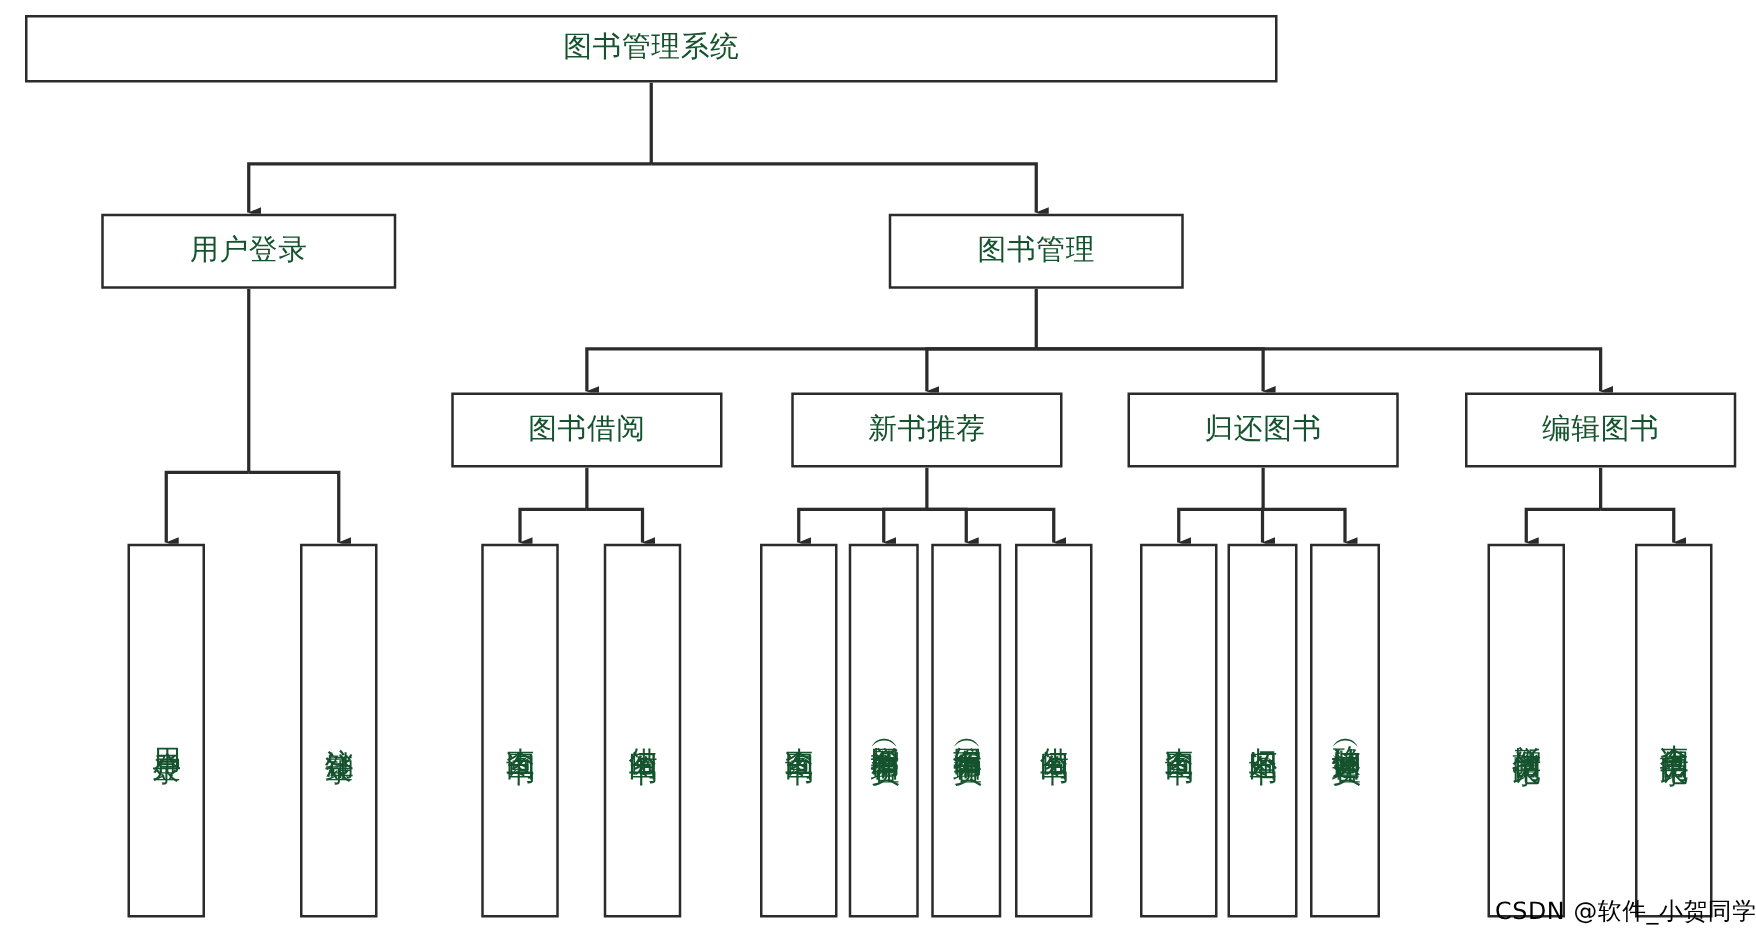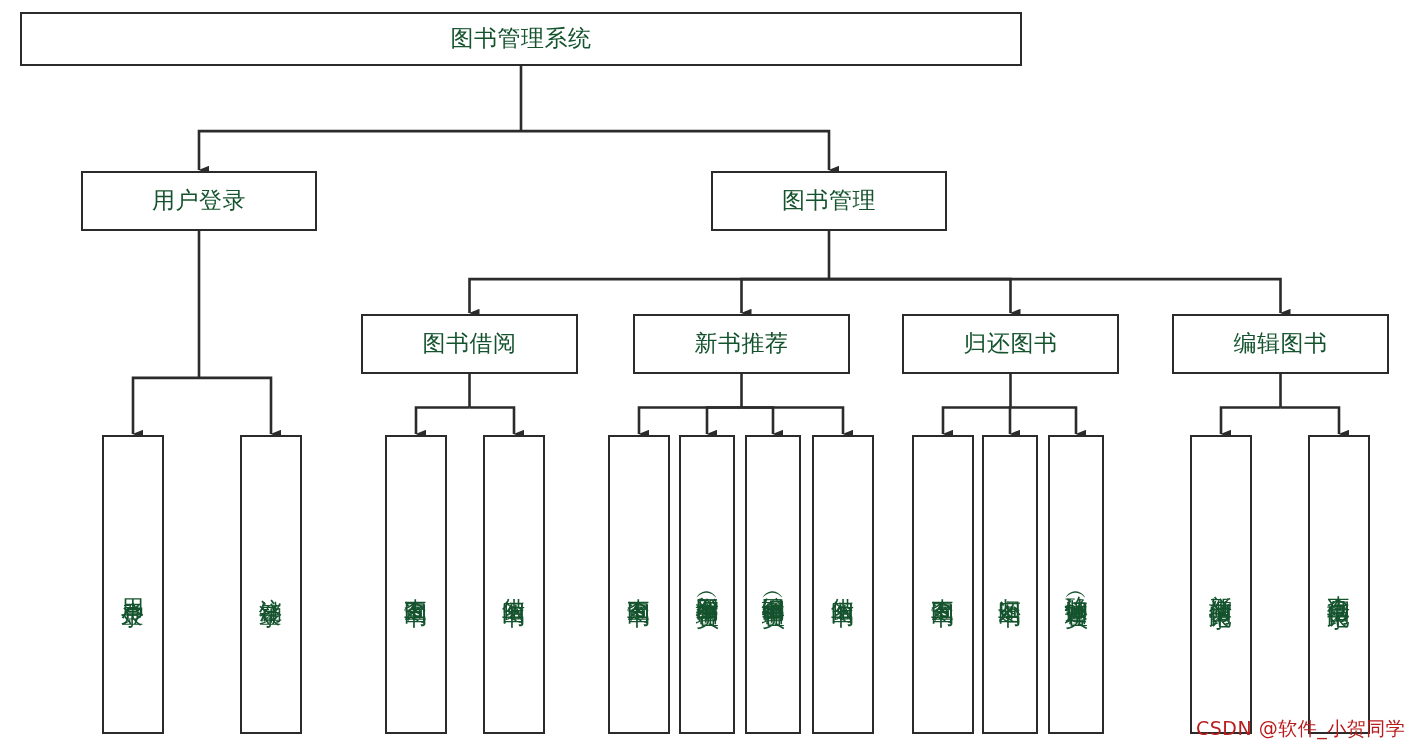--- a/index.html
+++ b/index.html
@@ -52,21 +52,21 @@
     line-height: 1.22;
     letter-spacing: 2.5px;
     white-space: nowrap;
   }
   .node.v.tight .label {
     letter-spacing: 1.5px;
     line-height: 1.1;
   }
   .watermark {
     position: absolute;
-    color: #b91c1c;
+    color: #000000;
     font-size: 19px;
     white-space: nowrap;
     letter-spacing: 0.5px;
   }
 </style>
 </head>
 <body>
 
 <div id="canvas">
 

